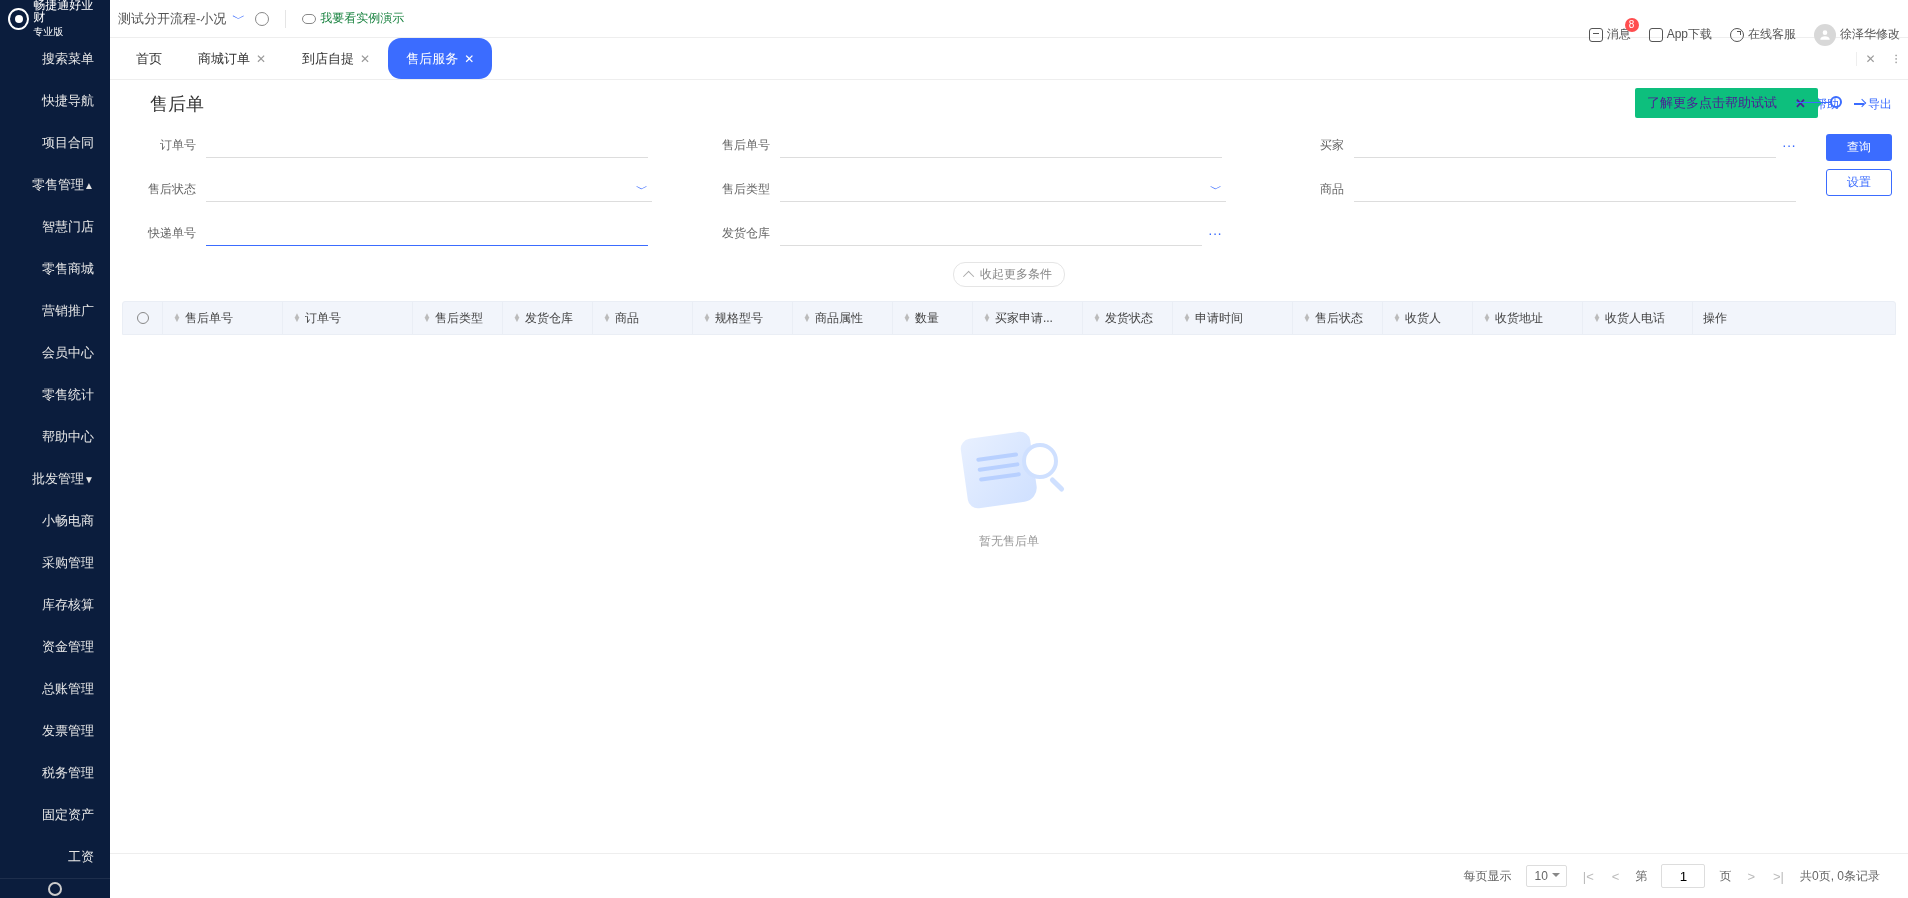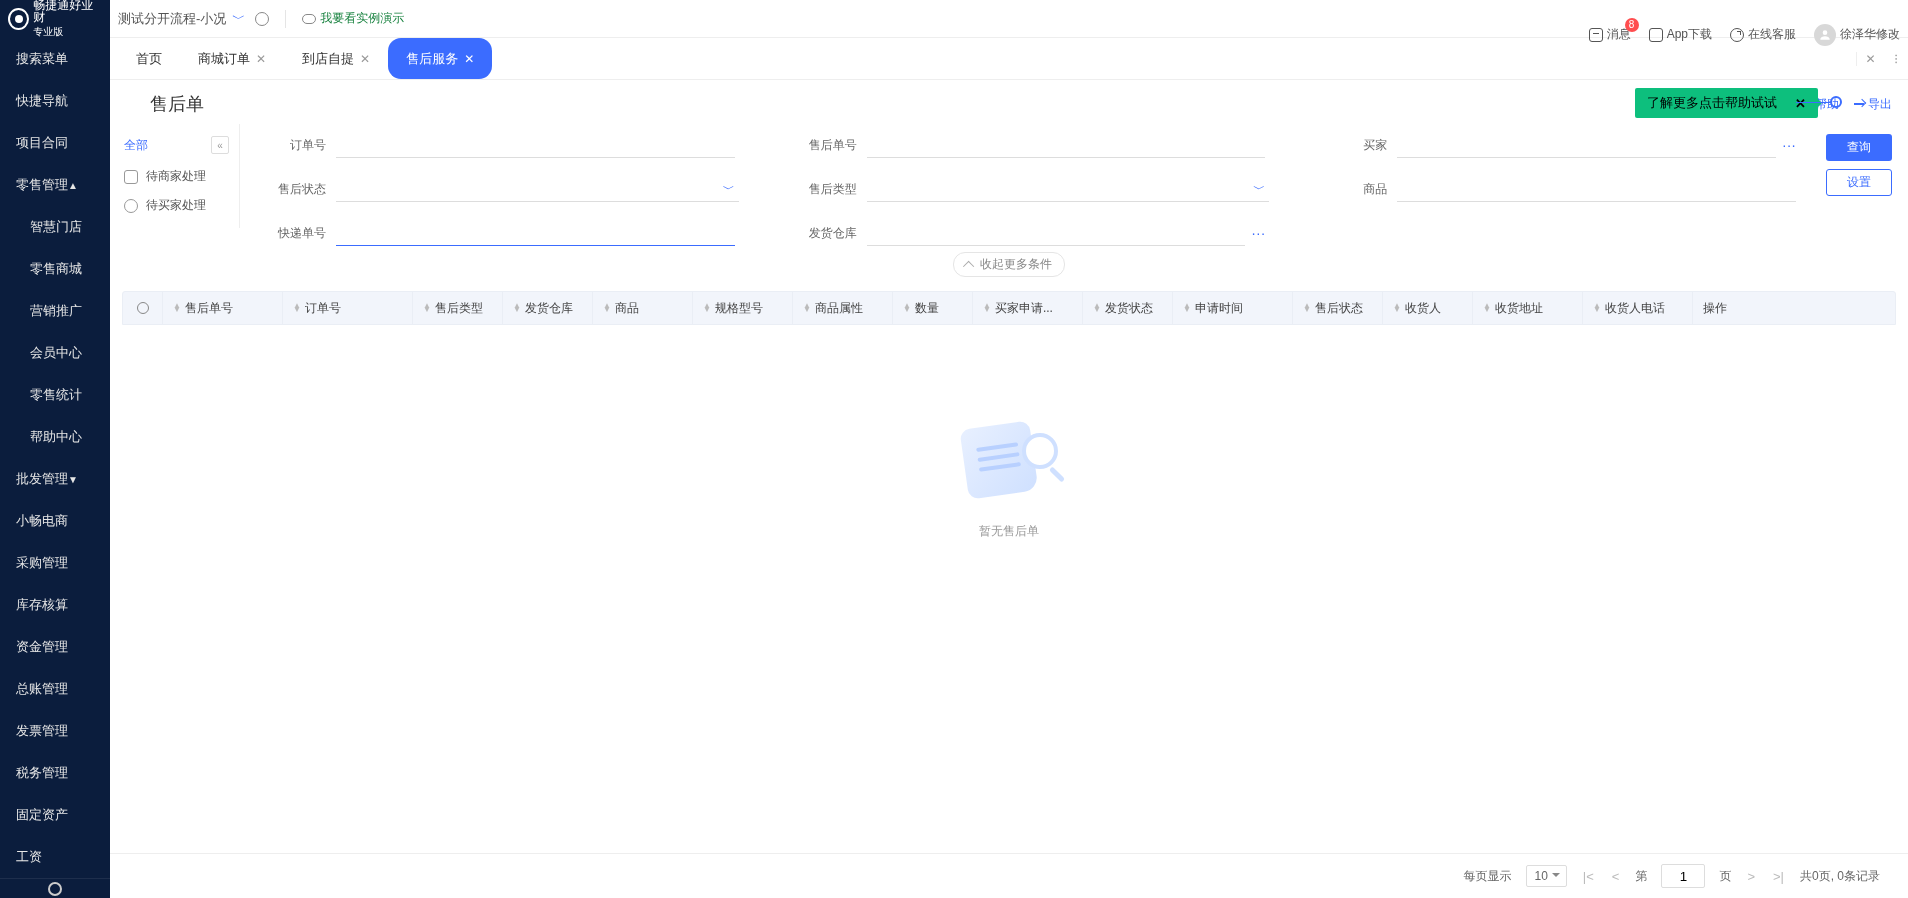--- a/index.html
+++ b/index.html
@@ -6,21 +6,21 @@
 body { font-family: -apple-system,BlinkMacSystemFont,"PingFang SC","Microsoft YaHei",sans-serif; font-size:12px; color:#333; background:#fff; overflow:hidden; }
 .app { display:flex; height:898px; width:1908px; }
 
 
 .sidebar { width:110px; background:#0b1d3d; color:#fff; display:flex; flex-direction:column; position:relative; }
 .logo { display:flex; align-items:center; padding:6px 8px; height:38px; }
 .logo-icon { width:22px; height:22px; border:2px solid #fff; border-radius:50%; position:relative; display:flex; align-items:center; justify-content:center; margin-right:4px; }
 .logo-icon::before { content:""; width:8px; height:8px; border-radius:50%; background:#fff; }
 .logo-text { font-size:12px; line-height:1; }
 .logo-sub { font-size:10px; margin-top:2px; }
-.sb-item { padding:0 16px; height:42px; display:flex; align-items:center; justify-content:flex-start; font-size:13px; cursor:pointer; color:#e6e6e6; }
+.sb-item { padding:0 16px; height:42px; display:flex; align-items:center; justify-content:flex-end; font-size:13px; cursor:pointer; color:#e6e6e6; }
 .sb-item.sub { padding-left:30px; font-size:13px; height:42px; }
 .sb-item .caret { font-size:10px; }
 .sb-foot { margin-top:auto; height:36px; display:flex; align-items:center; justify-content:center; border-top:1px solid rgba(255,255,255,.08); }
 .gear-icon { width:14px; height:14px; border:2px solid #ccc; border-radius:50%; position:relative; }
 .gear-icon::before { content:""; position:absolute; inset:2px; border-radius:50%; background:#0b1d3d; }
 
 
 .main { flex:1; display:flex; flex-direction:column; min-width:0; }
 
 
@@ -49,21 +49,21 @@
 .tab .close { color:#999; font-size:12px; }
 .tab.active { background:#3b6cff; color:#fff;border-radius:13px; }
 .tab.active .close { color:#fff; }
 .tabs-right { margin-left:auto; display:flex; align-items:center; }
 .tab-close-box { width:28px; display:flex; align-items:center; justify-content:center; border-left:1px solid #eee; cursor:pointer; color:#999; }
 .tab-more { width:24px; display:flex; align-items:center; justify-content:center; color:#999; cursor:pointer; }
 
 
 .page-head { display:flex; align-items:center; padding:12px 16px 8px 16px; position:relative;margin-left:24px; }
 .page-title { font-size:18px; font-weight:500; }
-.help-tip { position:absolute; right:90px; top:8px; background:#0dbf7d; color:#000000; padding:6px 12px; border-radius:2px; display:flex; align-items:center; gap:18px; font-size:13px; }
+.help-tip { position:absolute; right:90px; top:8px; background:#0dbf7d; color:#4c1d95; padding:6px 12px; border-radius:2px; display:flex; align-items:center; gap:18px; font-size:13px; }
 .help-tip::after { content:""; position:absolute; right:-8px; top:50%; transform:translateY(-50%); border:4px solid transparent; border-left-color:#0dbf7d; }
 .htip-close { cursor:pointer; font-weight:bold; }
 .help-dot { width:12px; height:12px; border:2px solid #3b6cff; border-radius:50%; position:absolute; right:66px; top:16px; }
 .help-dot::after{content:"";position:absolute;left:-36px;top:4px;width:36px;height:1px;background:#3b6cff;}
 .head-links { margin-left:auto; display:flex; align-items:center; gap:14px; }
 .hl { color:#3b6cff; display:flex; align-items:center; gap:3px; cursor:pointer; }
 .hl-icon { width:12px; height:12px; border:1.5px solid #3b6cff; border-radius:50%; }
 .hl-icon2 { width:12px; height:12px; position:relative; }
 .hl-icon2::before{content:"";position:absolute;left:1px;top:5px;width:10px;height:1.5px;background:#3b6cff;}
 .hl-icon2::after{content:"";position:absolute;left:6px;top:2px;width:5px;height:5px;border-top:1.5px solid #3b6cff;border-right:1.5px solid #3b6cff;transform:rotate(45deg);}
@@ -86,21 +86,21 @@
 .f-input { flex:1; border:none; border-bottom:1px solid #ddd; height:26px; outline:none; font-size:12px; background:transparent; }
 .f-input.active { border-bottom-color:#3b6cff; }
 .f-dd { color:#3b6cff; margin-left:-16px; pointer-events:none; }
 .f-more { color:#3b6cff; margin-left:6px; cursor:pointer; font-size:14px; }
 .form-btns { display:flex; flex-direction:column; gap:8px; padding-top:2px; }
 .btn { padding:4px 20px; border-radius:3px; border:1px solid transparent; font-size:12px; cursor:pointer; text-align:center; min-width:52px; }
 .btn-primary { background:#3b6cff; color:#fff; }
 .btn-outline { border-color:#3b6cff; color:#3b6cff; background:#fff; }
 
 .collapse-bar { text-align:center; padding:6px 0; }
-.collapse-pill { display:inline-flex; align-items:center; gap:6px; padding:3px 12px; border:1px solid #e5e5e5; border-radius:12px; color:#888; cursor:pointer; font-size:12px; }
+.collapse-pill { display:inline-flex; align-items:center; gap:6px; padding:3px 12px; border:1px solid #e5e5e5; border-radius:12px; color:#888; cursor:pointer; font-size:12px;margin-top:10px; }
 .chev-up { display:inline-block; width:8px; height:8px; border-left:1.5px solid #aaa; border-top:1.5px solid #aaa; transform:rotate(45deg) translateY(2px); }
 
 
 .tbl-wrap { margin:8px 12px 0 12px; }
 .tbl-head { display:flex; background:#f2f5fb; border:1px solid #eaeef5; border-radius:3px 3px 0 0; height:34px; align-items:stretch; }
 .th { display:flex; align-items:center; padding:0 10px; border-right:1px solid #eaeef5; color:#444; font-size:12px; position:relative; flex-shrink:0; }
 .th:last-child { border-right:none; flex:1; }
 .th .sort { display:inline-flex; flex-direction:column; margin-right:4px; line-height:4px; font-size:8px; color:#bbb; }
 .th-gear { width:40px; justify-content:center; }
 .gear-sm { width:12px; height:12px; border:1.5px solid #888; border-radius:50%; }
@@ -277,36 +277,20 @@
           </div>
         <div class="hl">
             <span class="hl-icon2"></span>
             <span>导出</span>
           </div>
       </div>
     </div>
 
     <div class="content">
       <div class="filter-wrap">
-        <div class="side-filter">
-          <div class="sf-top">
-            <span class="sf-all">全部</span>
-            <span class="sf-collapse">«</span>
-          </div>
-          <div id="sf-items">
-              <div class="sf-item">
-                <span class="sf-ic"></span>
-                <span>待商家处理</span>
-              </div>
-              <div class="sf-item">
-                <span class="sf-ic round"></span>
-                <span>待买家处理</span>
-              </div>
-            </div>
-        </div>
 
         <div class="search-form">
           <div class="form-cols">
             <div class="f-field">
                 <span class="f-label">订单号</span>
                 <input class="f-input" style="">
               </div>
             <div class="f-field">
                 <span class="f-label">售后单号</span>
                 <input class="f-input" style="">

